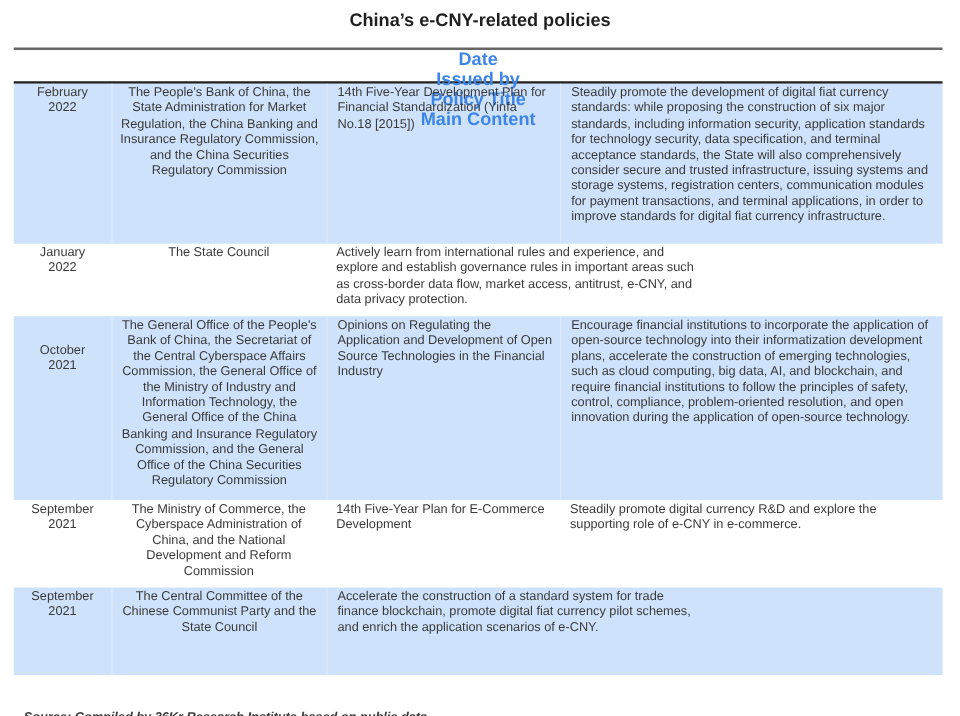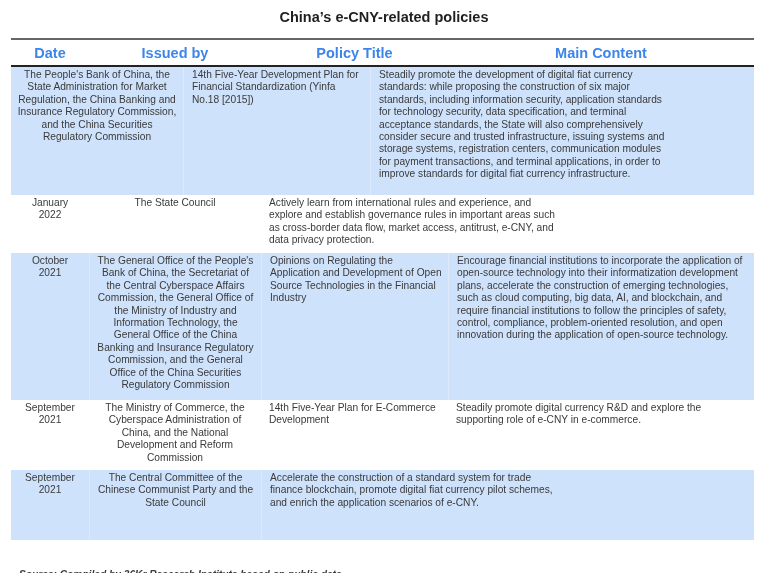--- a/index.html
+++ b/index.html
@@ -12,20 +12,21 @@
       position: absolute; top: 9px; left: 0; width: 768px;
       text-align: center; font-weight: bold; font-size: 14.5px; color: #1f1f1f;
     }
     .table {
       position: absolute; left: 11px; top: 38px; width: 743px;
       border-top: 2px solid #666666;
     }
     .hdr {
       display: flex; height: 25px; align-items: center;
       border-bottom: 2px solid #222222;
+      flex-direction: column;
     }
     .hdr div {
       color: #3d85e8; font-weight: bold; font-size: 14.5px; text-align: center;
     }
     .c1 { width: 78px; }
     .c2 { width: 172px; }
     .c3 { width: 187px; }
     .c4 { width: 306px; }
     .row { display: flex; font-size: 10.2px; line-height: 12.4px; }
     .row.shaded { background: #cfe2fb; }
@@ -47,33 +48,34 @@
 
 <div class="table">
   <div class="hdr">
     <div class="c1">Date</div>
     <div class="c2">Issued by</div>
     <div class="c3">Policy Title</div>
     <div class="c4">Main Content</div>
   </div>
 
   <div class="row shaded" style="height:128px; padding-top:0;">
+    <div class="c1"><span style="display:inline-block;width:50px;">February 2022</span></div>
     <div class="c2">The People's Bank of China, the State Administration for Market Regulation, the China Banking and Insurance Regulatory Commission, and the China Securities Regulatory Commission</div>
     <div class="c3">14th Five-Year Development Plan for Financial Standardization (Yinfa No.18 [2015])</div>
     <div class="c4">Steadily promote the development of digital fiat currency standards: while proposing the construction of six major standards, including information security, application standards for technology security, data specification, and terminal acceptance standards, the State will also comprehensively consider secure and trusted infrastructure, issuing systems and storage systems, registration centers, communication modules for payment transactions, and terminal applications, in order to improve standards for digital fiat currency infrastructure.</div>
   </div>
 
   <div class="row" style="height:58px;">
     <div class="c1"><span style="display:inline-block;width:50px;">January 2022</span></div>
     <div class="c2">The State Council</div>
     <div class="c4">Actively learn from international rules and experience, and explore and establish governance rules in important areas such as cross-border data flow, market access, antitrust, e-CNY, and data privacy protection.</div>
   </div>
 
   <div class="row shaded" style="height:147px;">
-    <div class="c1"><span style="display:inline-block;width:50px;">October 2021</span></div>
+    <div class="c1"><span style="display:inline-block;width:50px;margin-top:20px;">October 2021</span></div>
     <div class="c2">The General Office of the People's Bank of China, the Secretariat of the Central Cyberspace Affairs Commission, the General Office of the Ministry of Industry and Information Technology, the General Office of the China Banking and Insurance Regulatory Commission, and the General Office of the China Securities Regulatory Commission</div>
     <div class="c3">Opinions on Regulating the Application and Development of Open Source Technologies in the Financial Industry</div>
     <div class="c4">Encourage financial institutions to incorporate the application of open-source technology into their informatization development plans, accelerate the construction of emerging technologies, such as cloud computing, big data, AI, and blockchain, and require financial institutions to follow the principles of safety, control, compliance, problem-oriented resolution, and open innovation during the application of open-source technology.</div>
   </div>
 
   <div class="row" style="height:70px;">
     <div class="c1"><span style="display:inline-block;width:56px;">September 2021</span></div>
     <div class="c2">The Ministry of Commerce, the Cyberspace Administration of China, and the National Development and Reform Commission</div>
     <div class="c3">14th Five-Year Plan for E-Commerce Development</div>
     <div class="c4">Steadily promote digital currency R&amp;D and explore the supporting role of e-CNY in e-commerce.</div>

